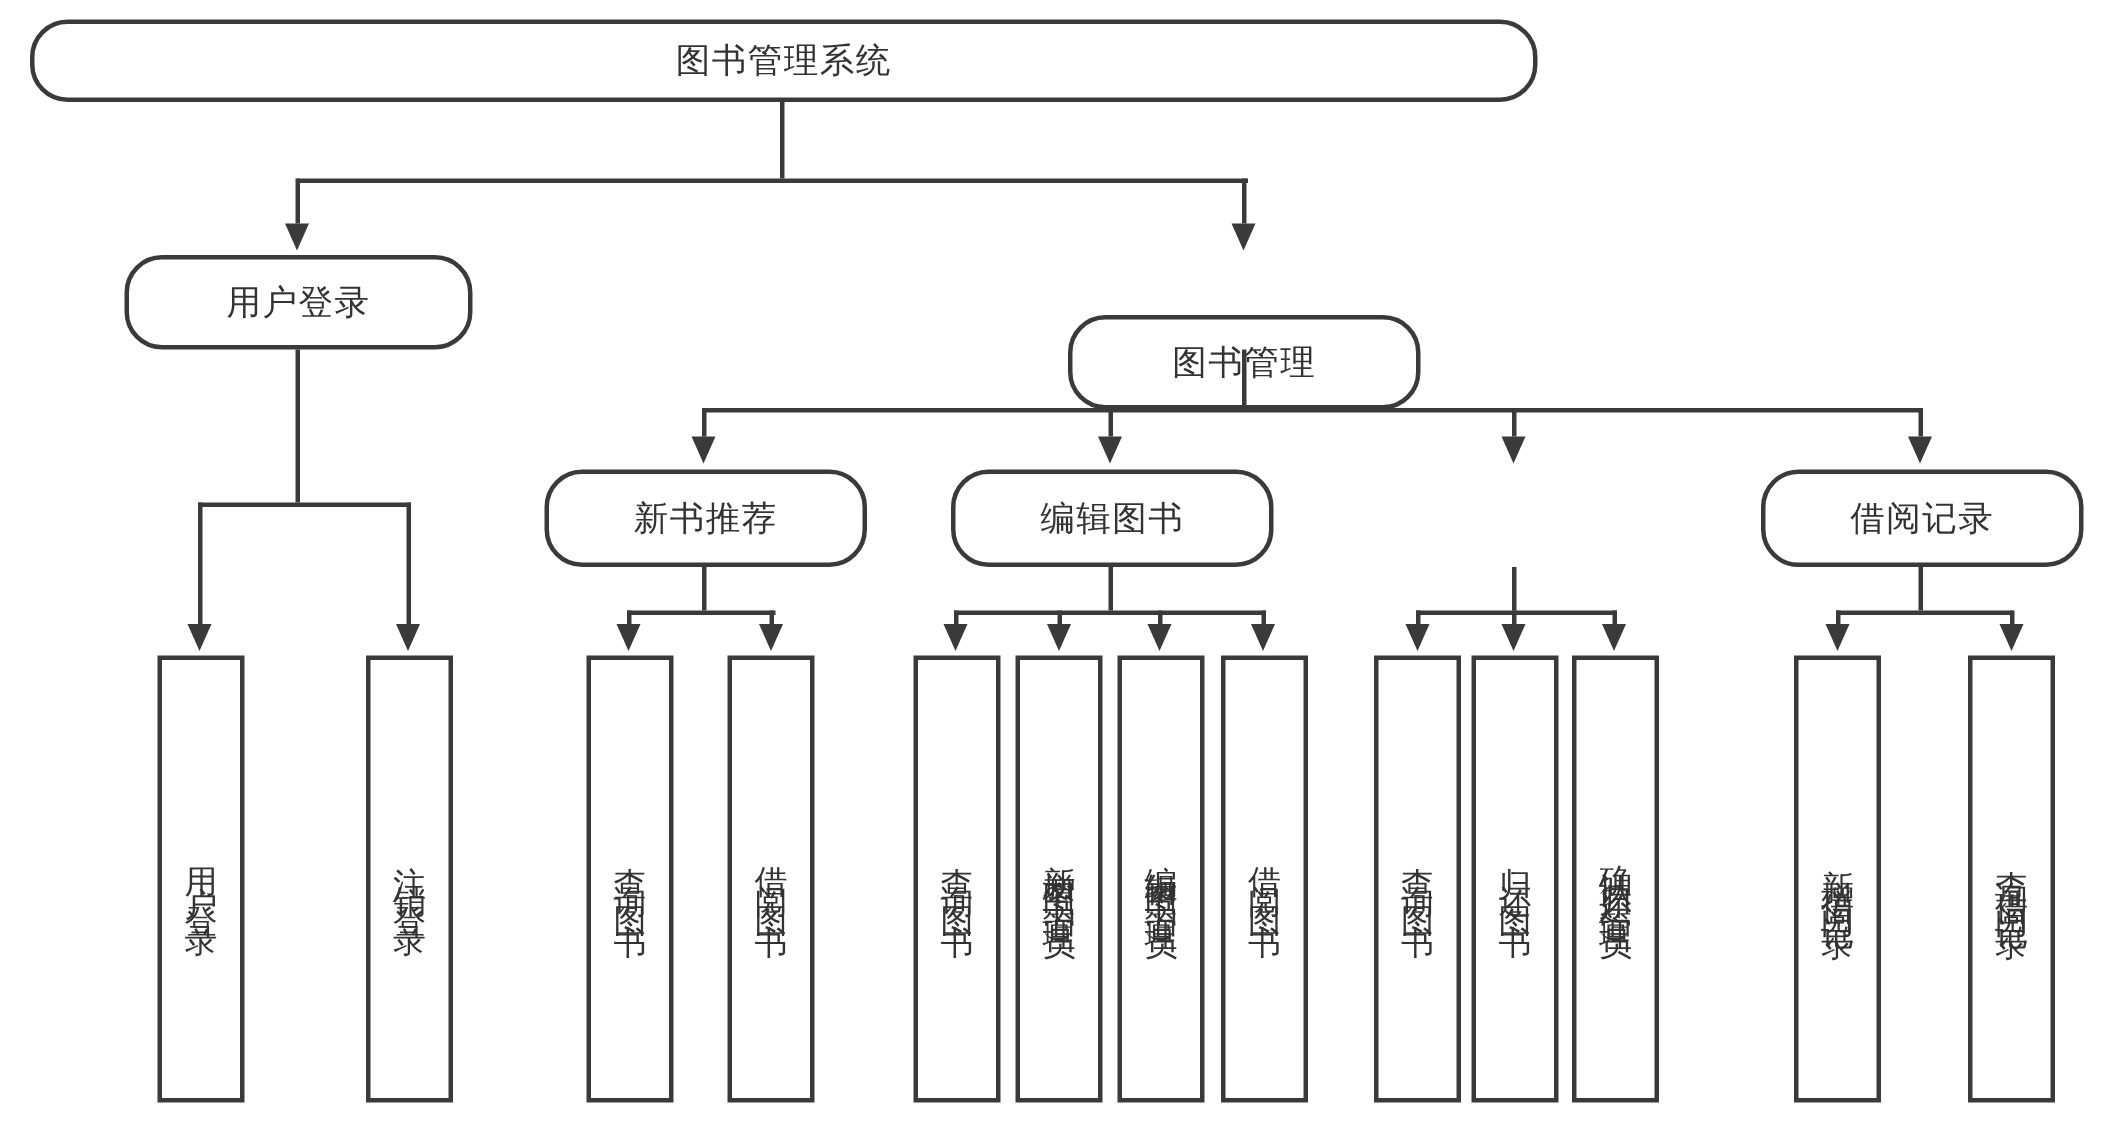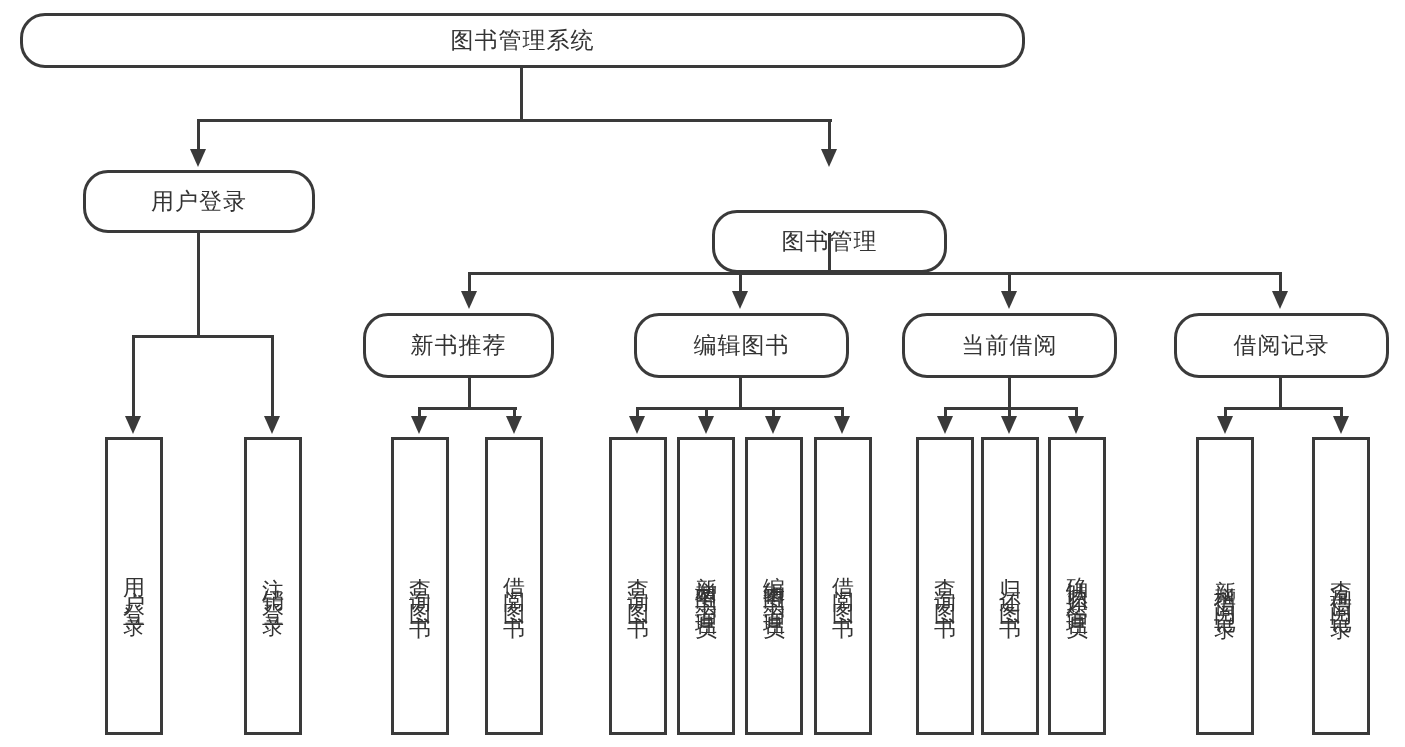--- a/index.html
+++ b/index.html
@@ -64,28 +64,25 @@
   <div class="hl" style="left:468px; top:272px; width:814px;"></div>
   <div class="vl" style="left:468px; top:272px; height:19px;"></div>
   <div class="arrow" style="left:461px; top:291px;"></div>
   <div class="vl" style="left:739px; top:272px; height:19px;"></div>
   <div class="arrow" style="left:732px; top:291px;"></div>
   <div class="vl" style="left:1008px; top:272px; height:19px;"></div>
   <div class="arrow" style="left:1001px; top:291px;"></div>
   <div class="vl" style="left:1279px; top:272px; height:19px;"></div>
   <div class="arrow" style="left:1272px; top:291px;"></div>
 
-  <div class="node h-node" style="left:363px; top:313px; width:191px; height:65px;">
+  <div class="node h-node" style="left:363px; top:313px; width:215px; height:65px;">
     <span>新书推荐</span>
   </div>
   <div class="node h-node" style="left:634px; top:313px; width:215px; height:65px;">
     <span>编辑图书</span>
-  </div>
-  <div class="node h-node" style="left:902px; top:313px; width:215px; height:65px;">
-    <span>当前借阅</span>
   </div>
   <div class="node h-node" style="left:1174px; top:313px; width:215px; height:65px;">
     <span>借阅记录</span>
   </div>
 
   <div class="vl" style="left:468px; top:378px; height:29px;"></div>
   <div class="hl" style="left:418px; top:407px; width:99px;"></div>
   <div class="vl" style="left:418px; top:407px; height:9px;"></div>
   <div class="arrow" style="left:411px; top:416px;"></div>
   <div class="vl" style="left:513px; top:407px; height:9px;"></div>

